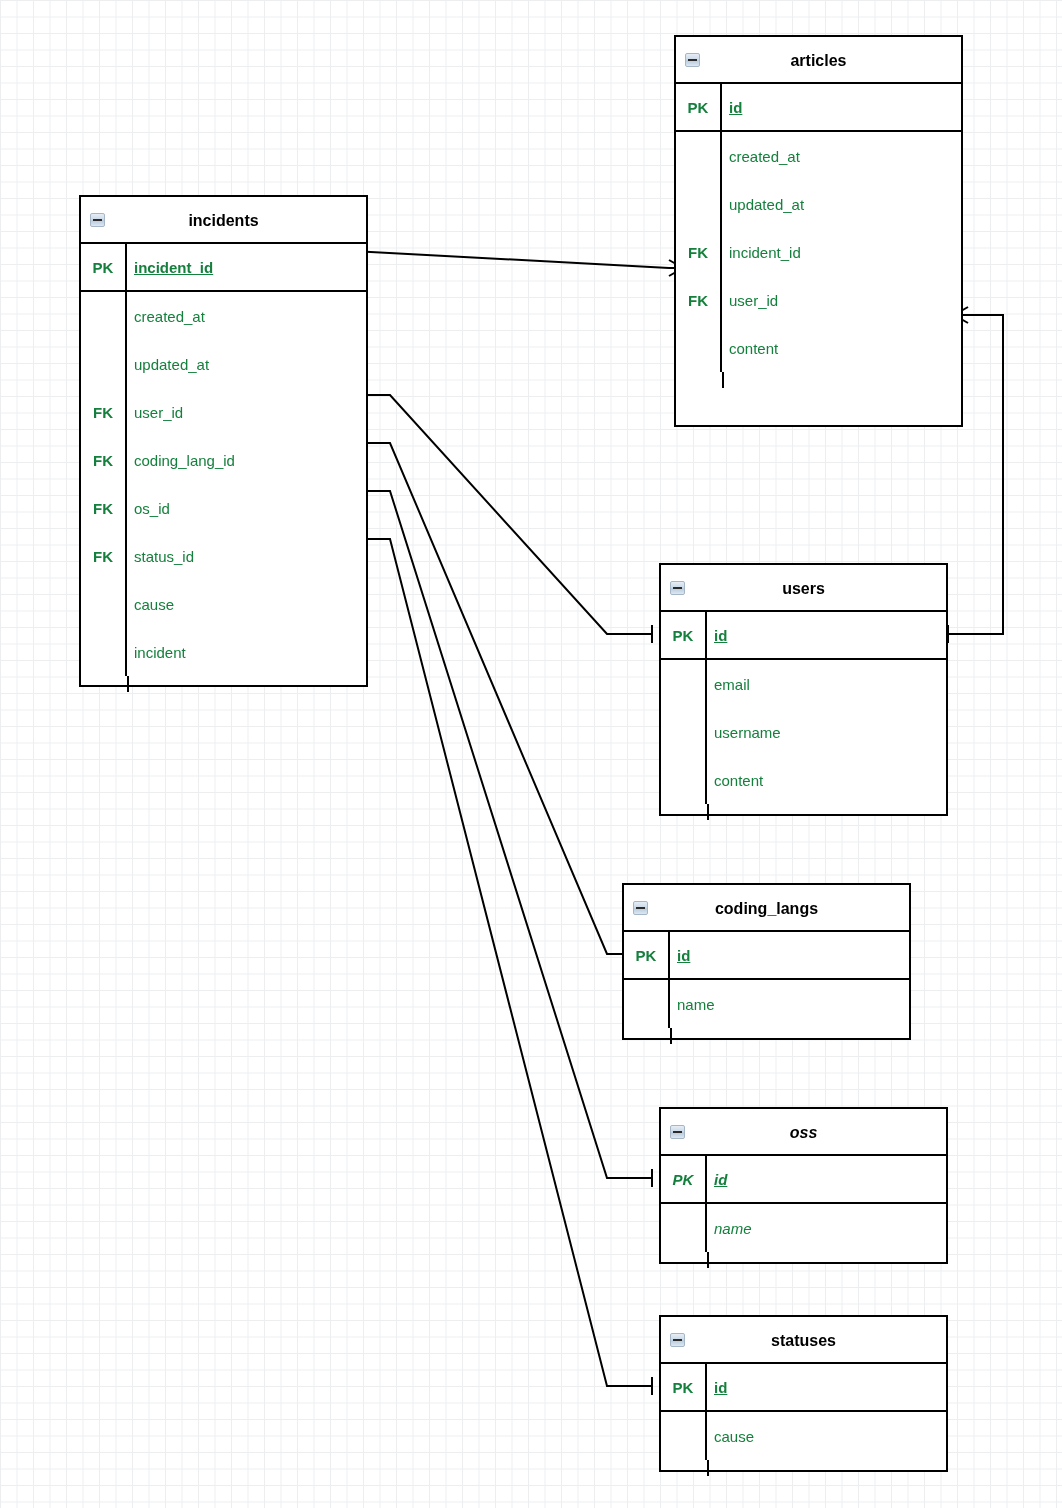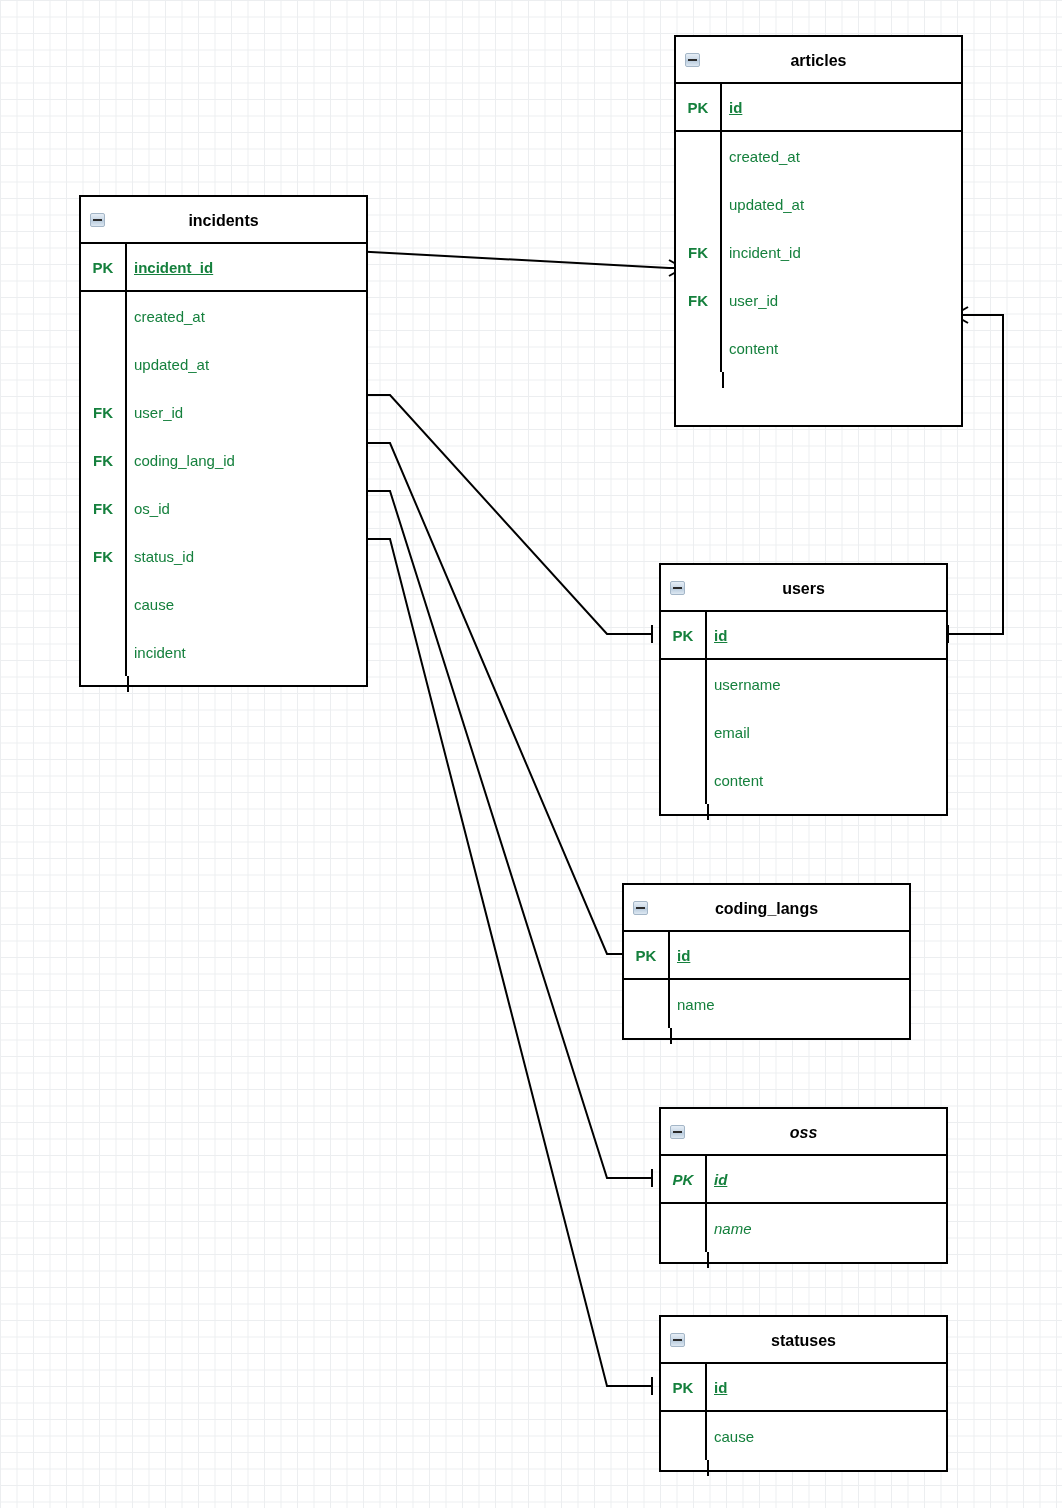--- a/index.html
+++ b/index.html
@@ -258,25 +258,25 @@
       </div>
       <div class="entity" style="left: 659px; top: 563px; width: 289px; height: 253px;">
         <div class="ent-header"><div class="collapse-btn"></div><span>users</span></div>
         <div class="ent-body">
           <div class="row pk-row">
             <div class="key">PK</div>
             <div class="name">id</div>
           </div>
           <div class="row">
             <div class="key"></div>
+            <div class="name">email</div>
+          </div>
+          <div class="row">
+            <div class="key"></div>
             <div class="name">username</div>
-          </div>
-          <div class="row">
-            <div class="key"></div>
-            <div class="name">email</div>
           </div>
           <div class="row">
             <div class="key"></div>
             <div class="name">content</div>
           </div>
           <div class="spacer">
             <div class="key"></div>
             <div style="flex: 1 1 auto;"></div>
           </div>
         </div>

